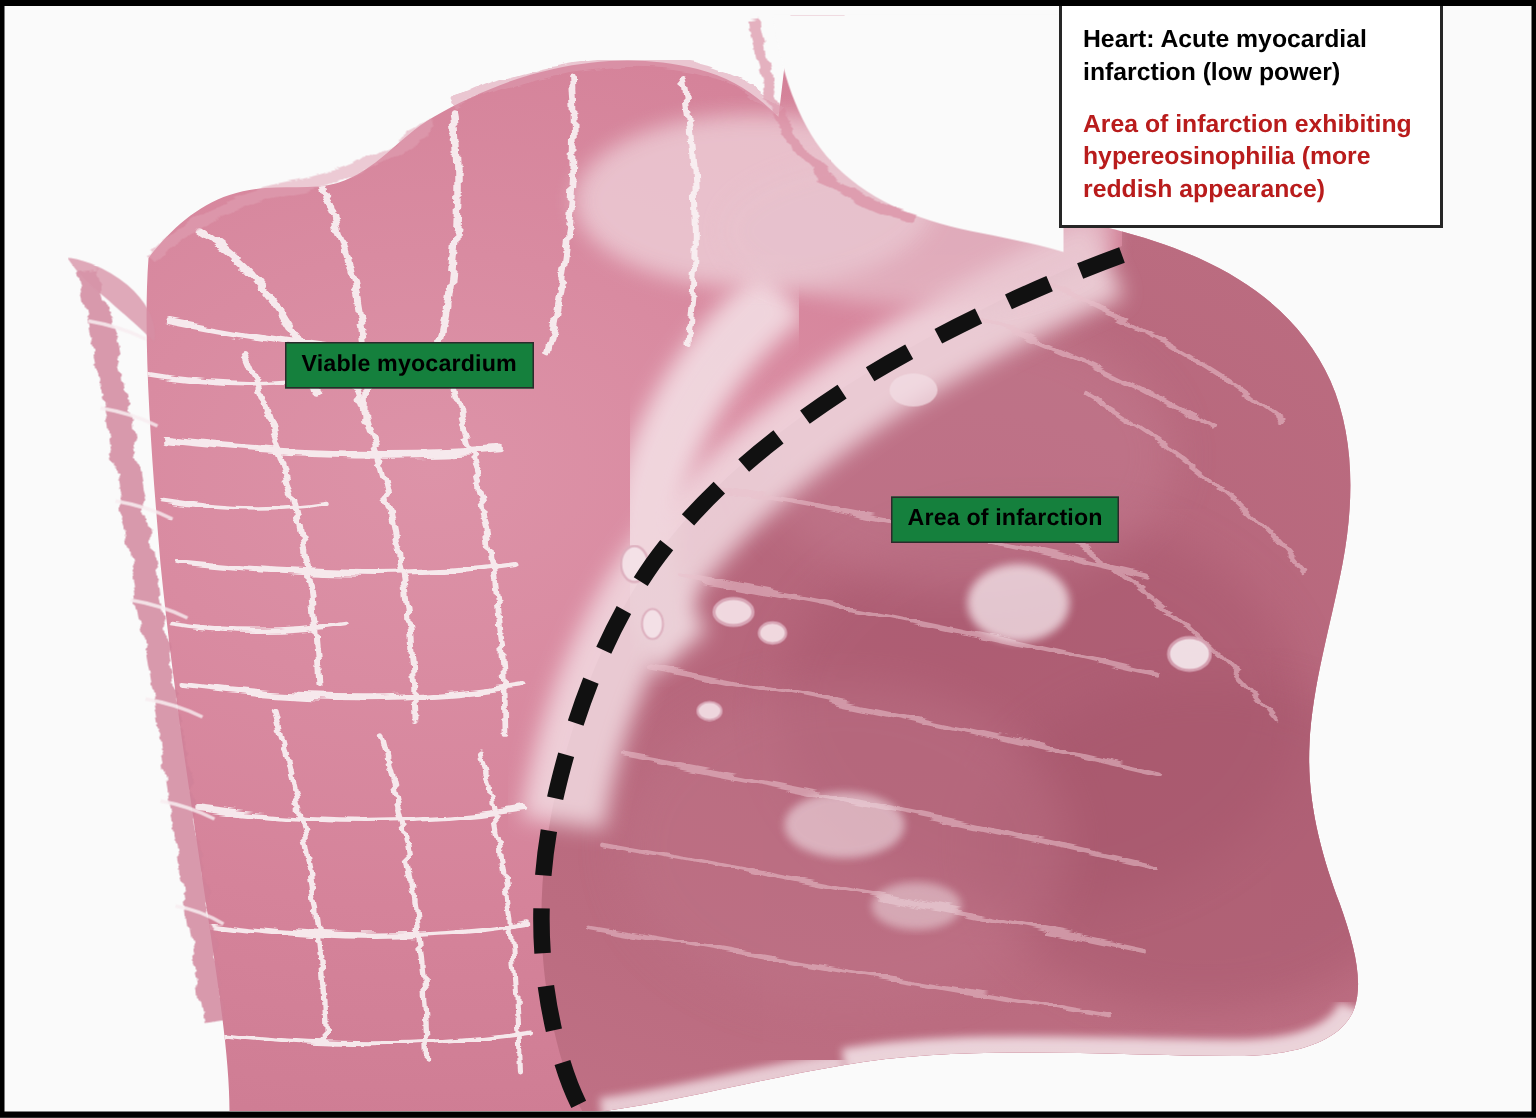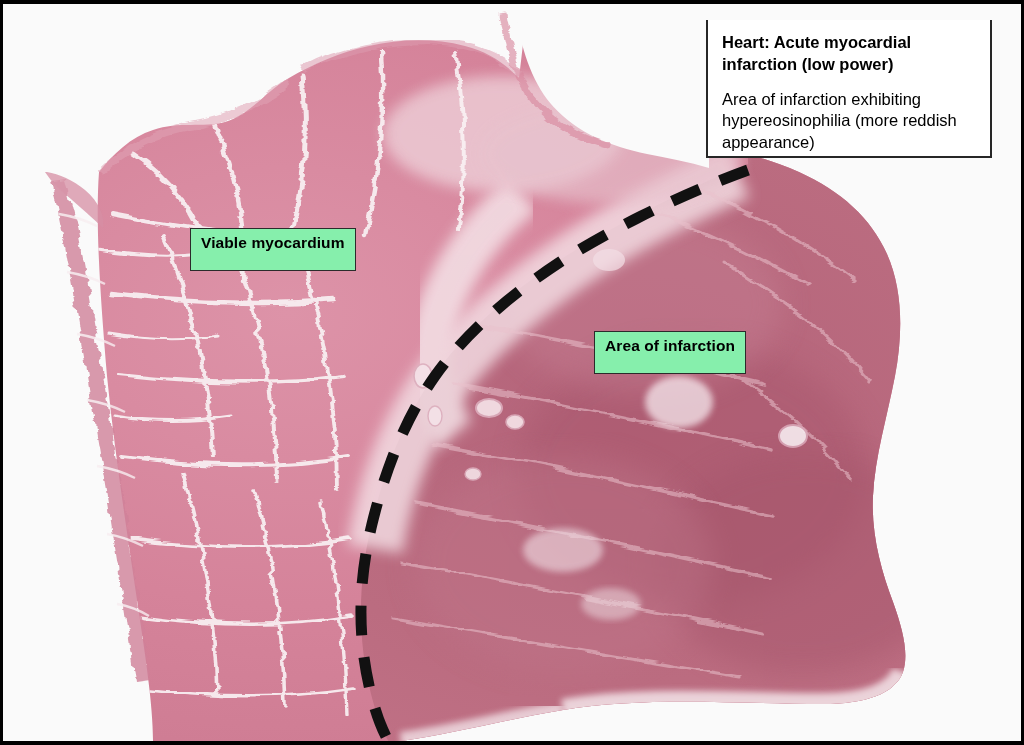--- a/index.html
+++ b/index.html
@@ -21,58 +21,58 @@
     overflow:hidden;
   }
 
   
   #tissue-wrap{position:absolute;inset:0;}
   #tissue-svg{position:absolute;left:0;top:0;}
 
   
   .label-box{
     position:absolute;
-    background:#86efac;
+    background:#15803d;
     border:1.6px solid #2b2b2b;
     color:#000;
     font-weight:bold;
     font-size:15.5px;
     letter-spacing:.1px;
-    padding:5px 10px 18px 10px;
+    padding:5px 10px 6px 10px;
     white-space:nowrap;
     line-height:1.15;
     box-sizing:border-box;
     text-align:center;
   }
   #label-viable{left:187px;top:224px;}
   #label-infarct{left:591px;top:327px;}
 
   
   #caption-panel{
     position:absolute;
-    left:703px;top:16px;
-    width:286px;
+    left:703px;top:0px;
+    width:256px;
     background:#ffffff;
     border:2px solid #262626;
     border-top:none;
     box-sizing:border-box;
-    padding:12px 14px 2px 14px;
+    padding:12px 14px 12px 14px;
   }
   #caption-title{
     font-weight:bold;
     font-size:16.5px;
     line-height:1.32;
     color:#000;
     margin:0 0 13px 0;
   }
   #caption-body{
-    font-weight:normal;
+    font-weight:bold;
     font-size:16.5px;
     line-height:1.33;
-    color:#000000;
+    color:#b91c1c;
     margin:0;
   }
 
   
   #demarcation{position:absolute;left:0;top:0;pointer-events:none;}
 </style>
 </head>
 <body>
 
 <div id="stage">

